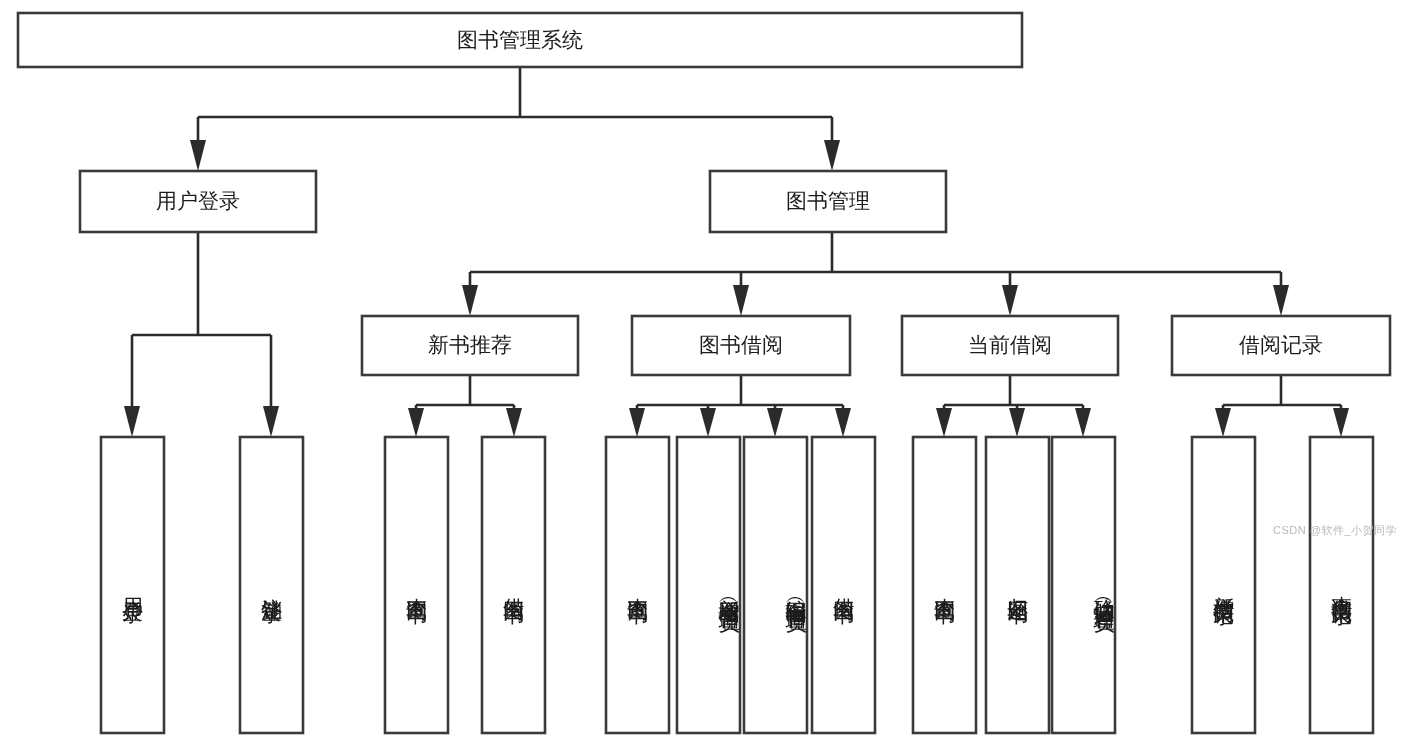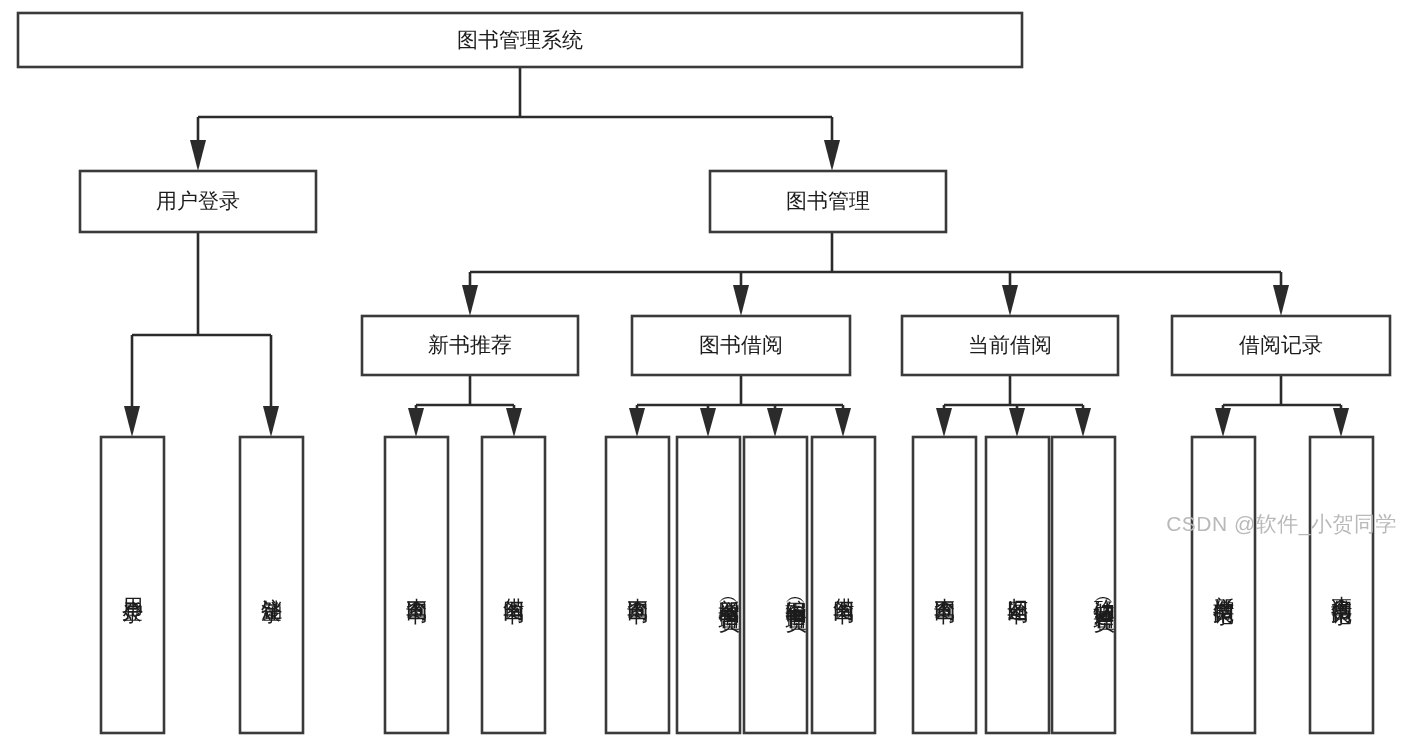--- a/index.html
+++ b/index.html
@@ -63,21 +63,21 @@
     justify-content: center;
     text-align: center;
     white-space: nowrap;
     pointer-events: none;
   }
   .watermark {
     position: absolute;
     right: 8px;
     bottom: 6px;
     font-family: "Liberation Sans", "DejaVu Sans", sans-serif;
-    font-size: 21px;
+    font-size: 11px;
     color: #b9b9b9;
     letter-spacing: 0.5px;
     user-select: none;
   }
 </style>
 </head>
 <body>
 
 <div id="diagram-root">
 

